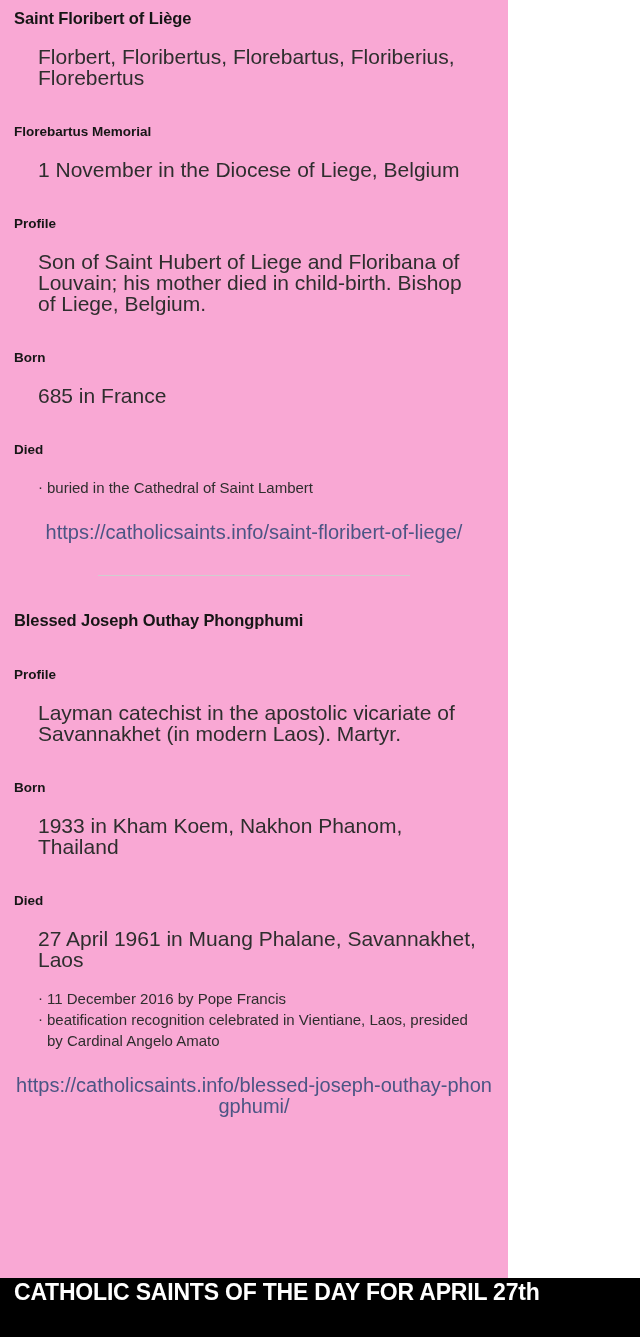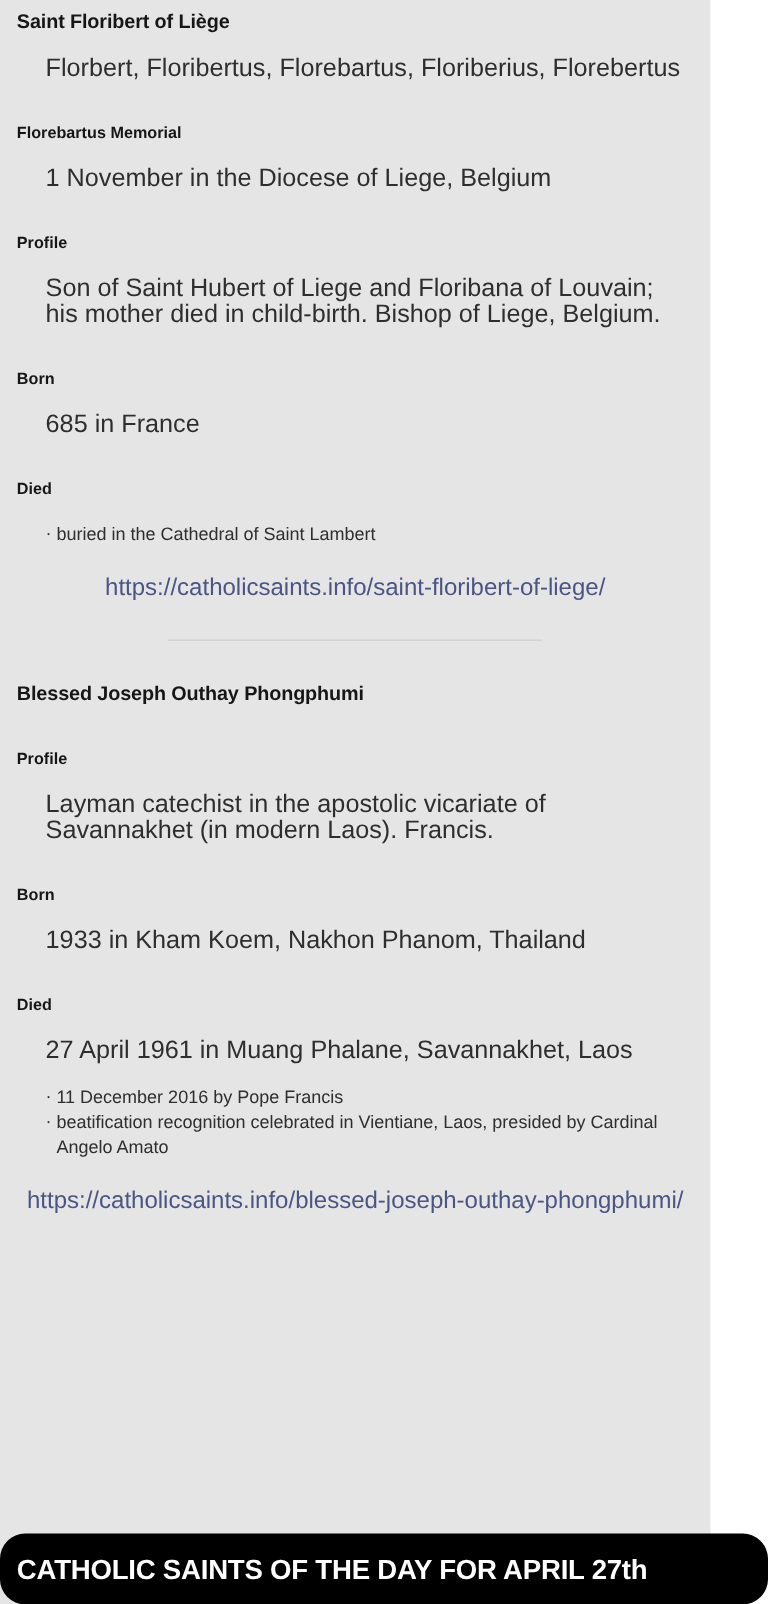--- a/index.html
+++ b/index.html
@@ -12,23 +12,23 @@
     width: 640px;
     height: 1337px;
     position: relative;
     font-family: "Liberation Sans", sans-serif;
     color: #2b2b2b;
     overflow: hidden;
   }
 
   .page {
     position: relative;
-    width: 592px;
+    width: 508px;
     min-height: 1337px;
-    background: #e5e5e5;
+    background: #f9a8d4;
     padding: 0;
   }
 
   .content {
     padding: 0 14px 0 14px;
   }
 
   
   .entry-title {
     font-size: 16.5px;
@@ -118,23 +118,22 @@
 
   
   .footer-banner {
     position: absolute;
     left: 0;
     bottom: 0;
     width: 640px;
     height: 59px;
     background: #000000;
     display: flex;
-    align-items: center;
+    align-items: flex-start;
     padding-left: 14px;
-    border-radius: 21px;
   }
   .footer-banner-text {
     color: #ffffff;
     font-size: 23px;
     font-weight: bold;
     letter-spacing: -0.2px;
     line-height: 28px;
     white-space: nowrap;
     font-family: "Liberation Sans", sans-serif;
   }
@@ -182,21 +181,21 @@
       <a class="source-link" href="#">https://catholicsaints.info/saint-floribert-of-liege/</a>
 
       <hr class="entry-divider">
     </div>
 
     <div class="entry">
       <h1 class="entry-title">Blessed Joseph Outhay Phongphumi</h1>
 
       <div class="field-block">
         <h2 class="field-heading">Profile</h2>
-        <p class="field-value">Layman catechist in the apostolic vicariate of Savannakhet (in modern Laos). Francis.</p>
+        <p class="field-value">Layman catechist in the apostolic vicariate of Savannakhet (in modern Laos). Martyr.</p>
       </div>
 
       <div class="field-block">
         <h2 class="field-heading">Born</h2>
         <p class="field-value">1933 in Kham Koem, Nakhon Phanom, Thailand</p>
       </div>
 
       <div class="field-block">
         <h2 class="field-heading">Died</h2>
         <p class="field-value">27 April 1961 in Muang Phalane, Savannakhet, Laos</p>

